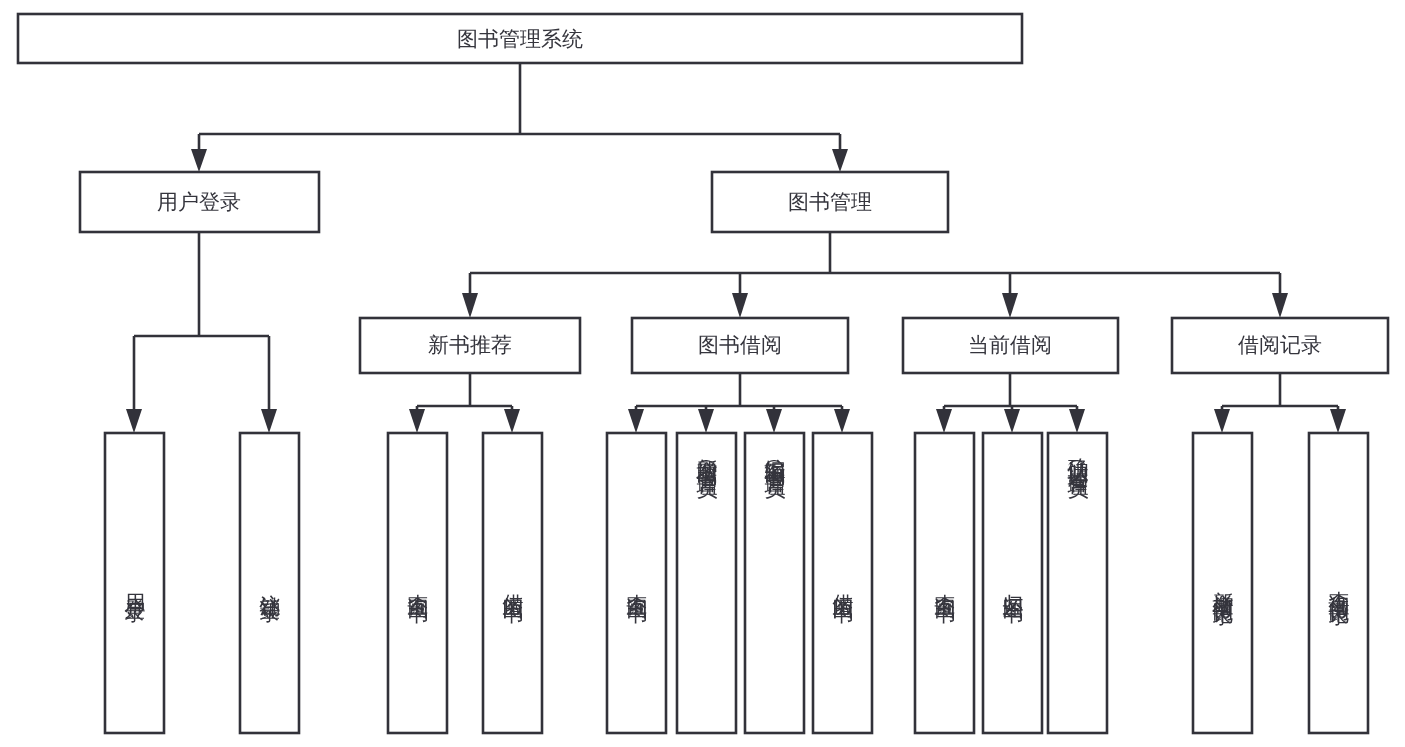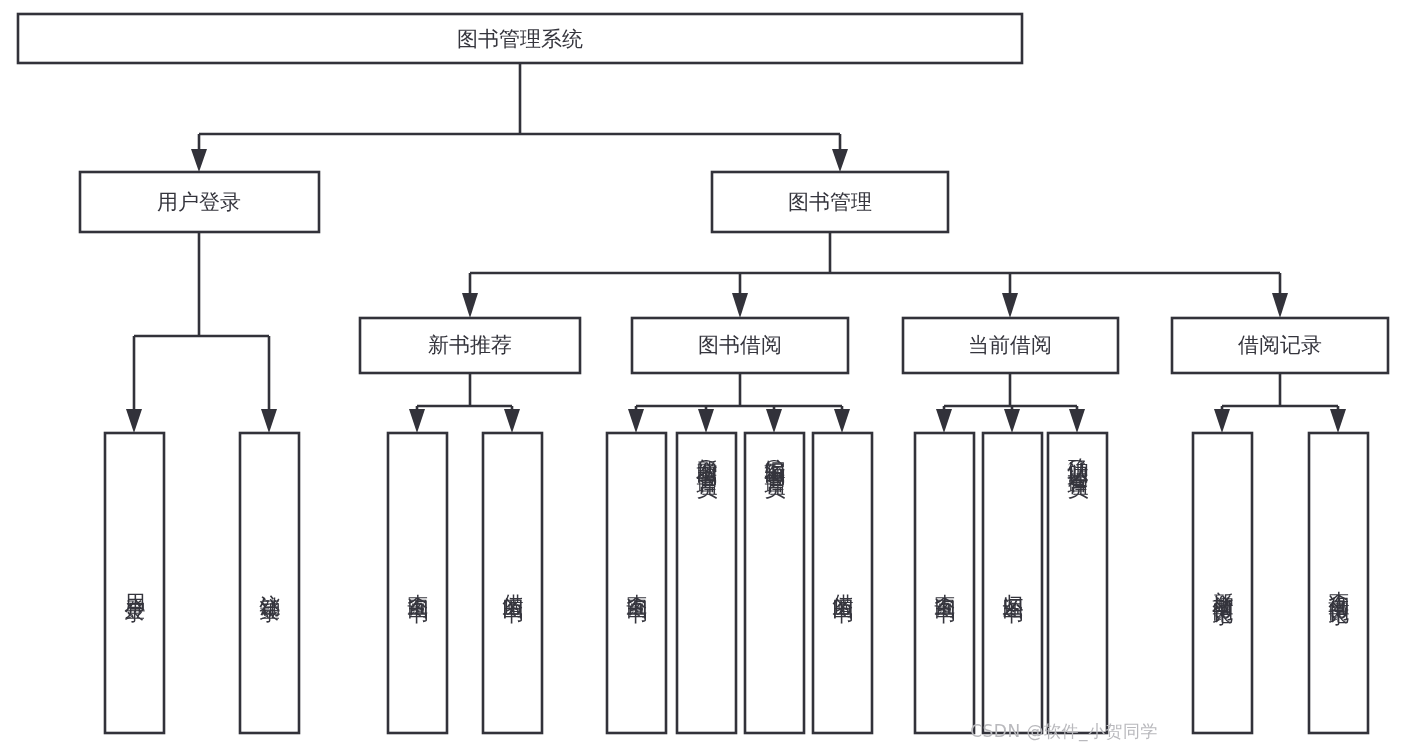--- a/index.html
+++ b/index.html
@@ -196,14 +196,13 @@
     <span class="vert-label">确认归还（管理员）</span>
   </div>
 
   <div class="vert-box" style="left:1193px;top:433px;width:59px;height:300px;">
     <span class="vert-label">新增借阅记录</span>
   </div>
   <div class="vert-box" style="left:1309px;top:433px;width:59px;height:300px;">
     <span class="vert-label">查询借阅记录</span>
   </div>
 
-  <div class="watermark">CSDN @软件_小贺同学</div>
 </div>
 
 </body></html>

